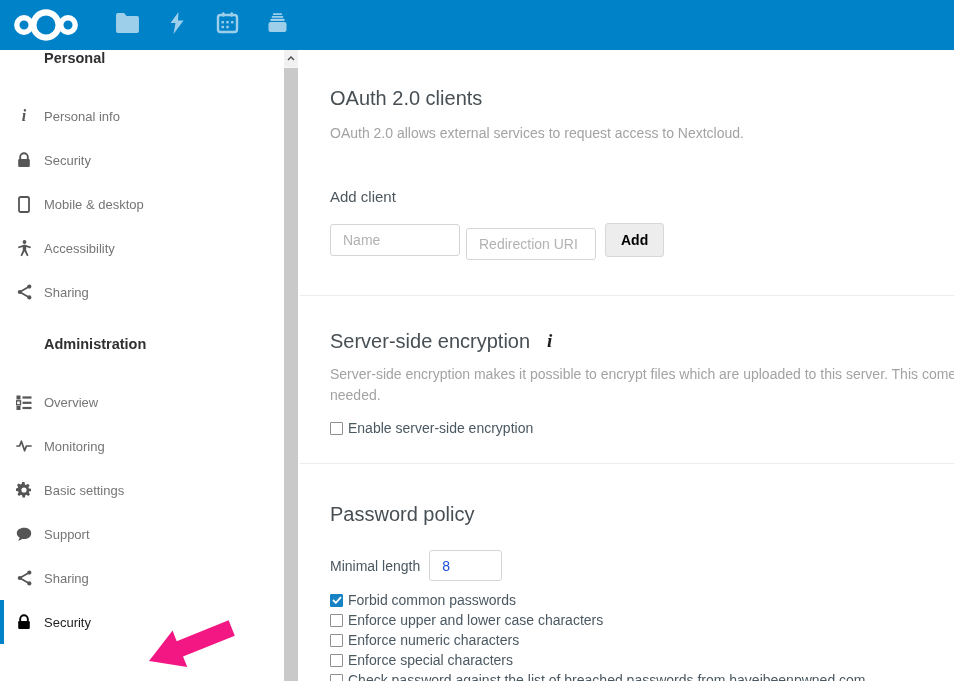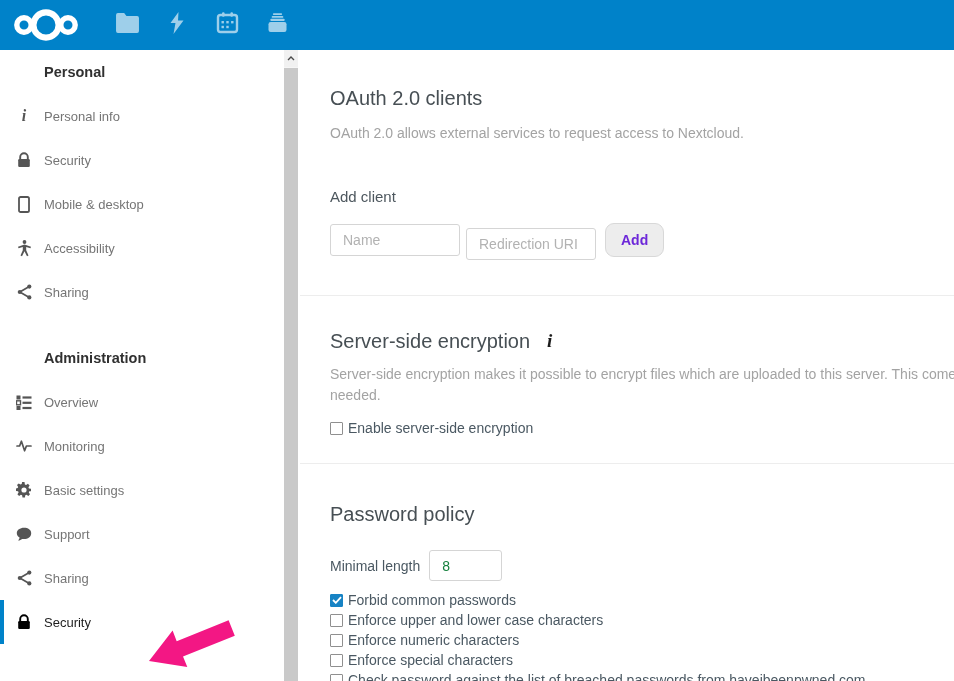--- a/index.html
+++ b/index.html
@@ -16,21 +16,21 @@
     justify-content:center; }
   .app-btn svg { opacity:.62; }
 
   
   .sidebar { position:absolute; left:0; top:50px; width:300px; height:631px;
     background:#fff; z-index:2; }
   .nav-row { height:44px; display:flex; align-items:center; cursor:pointer; }
   .nav-row .nicon { width:16px; height:16px; margin-left:16px; flex:none;
     color:#555; display:flex; align-items:center; justify-content:center; }
   .nav-row .nlabel { margin-left:12px; font-size:13px; color:#757575; }
-  .nav-header { height:44px; display:flex; align-items:center; }
+  .nav-header { height:44px; display:flex; }
   .nav-header .nlabel { margin-left:44px; font-size:14.5px; font-weight:bold;
     color:#303030; }
   .nav-gap { margin-top:22px; }
   .nav-row.active { border-left:4px solid #0082c9; }
   .nav-row.active .nicon { margin-left:12px; color:#000; }
   .nav-row.active .nlabel { color:#1d1d1d; }
   .serif-i { font-family:"Liberation Serif", serif; font-style:italic;
     font-weight:bold; font-size:16px; line-height:16px; color:#444; }
 
   
@@ -45,27 +45,27 @@
   .content { position:absolute; left:300px; top:50px; width:1160px; }
   .section { padding-left:30px; padding-right:30px; }
   h2 { font-size:20px; font-weight:400; color:#474f54; line-height:28px; }
   .desc { font-size:14px; color:#a3a3a3; line-height:19px; }
   #sec-oauth { padding-top:34px; padding-bottom:35px; }
   #sec-oauth .desc { margin-top:12px; }
   h3 { font-size:15px; font-weight:400; color:#4d575e; line-height:20px;
     margin-top:44px; }
   .form-row { display:flex; align-items:center; margin-top:13px; }
   .txt-input { height:32px; width:130px; border:1px solid #d5d5d5;
-    border-radius:3px; padding:0 12px; font-size:14px; color:#15803d;
+    border-radius:3px; padding:0 12px; font-size:14px; color:#1d4ed8;
     font-family:"Liberation Sans", sans-serif; outline:none; background:#fff; }
   .txt-input::placeholder { color:#b2b2b2; opacity:1; }
   .txt-input + .txt-input { margin-left:6px;margin-top:8px; }
   .btn { margin-left:9px; height:34px; padding:1px 15px; background:#ededed;
-    border:1px solid #d8d8d8; border-radius:9px; font-size:14px;
-    font-weight:bold; color:#6d28d9; cursor:pointer;
+    border:1px solid #d8d8d8; border-radius:3px; font-size:14px;
+    font-weight:bold; color:#000000; cursor:pointer;
     font-family:"Liberation Sans", sans-serif; }
 
   #sec-encryption { border-top:1px solid #ededed; padding-top:31px;
     padding-bottom:26px; }
   .h2row { display:flex; align-items:center; }
   .info-i { font-family:"Liberation Serif", serif; font-style:italic;
     font-weight:bold; font-size:19px; color:#1d1d1d; margin-left:17px; }
   #sec-encryption .desc { margin-top:9px; line-height:21px; }
   .nowrap { white-space:nowrap; display:block; }
 

